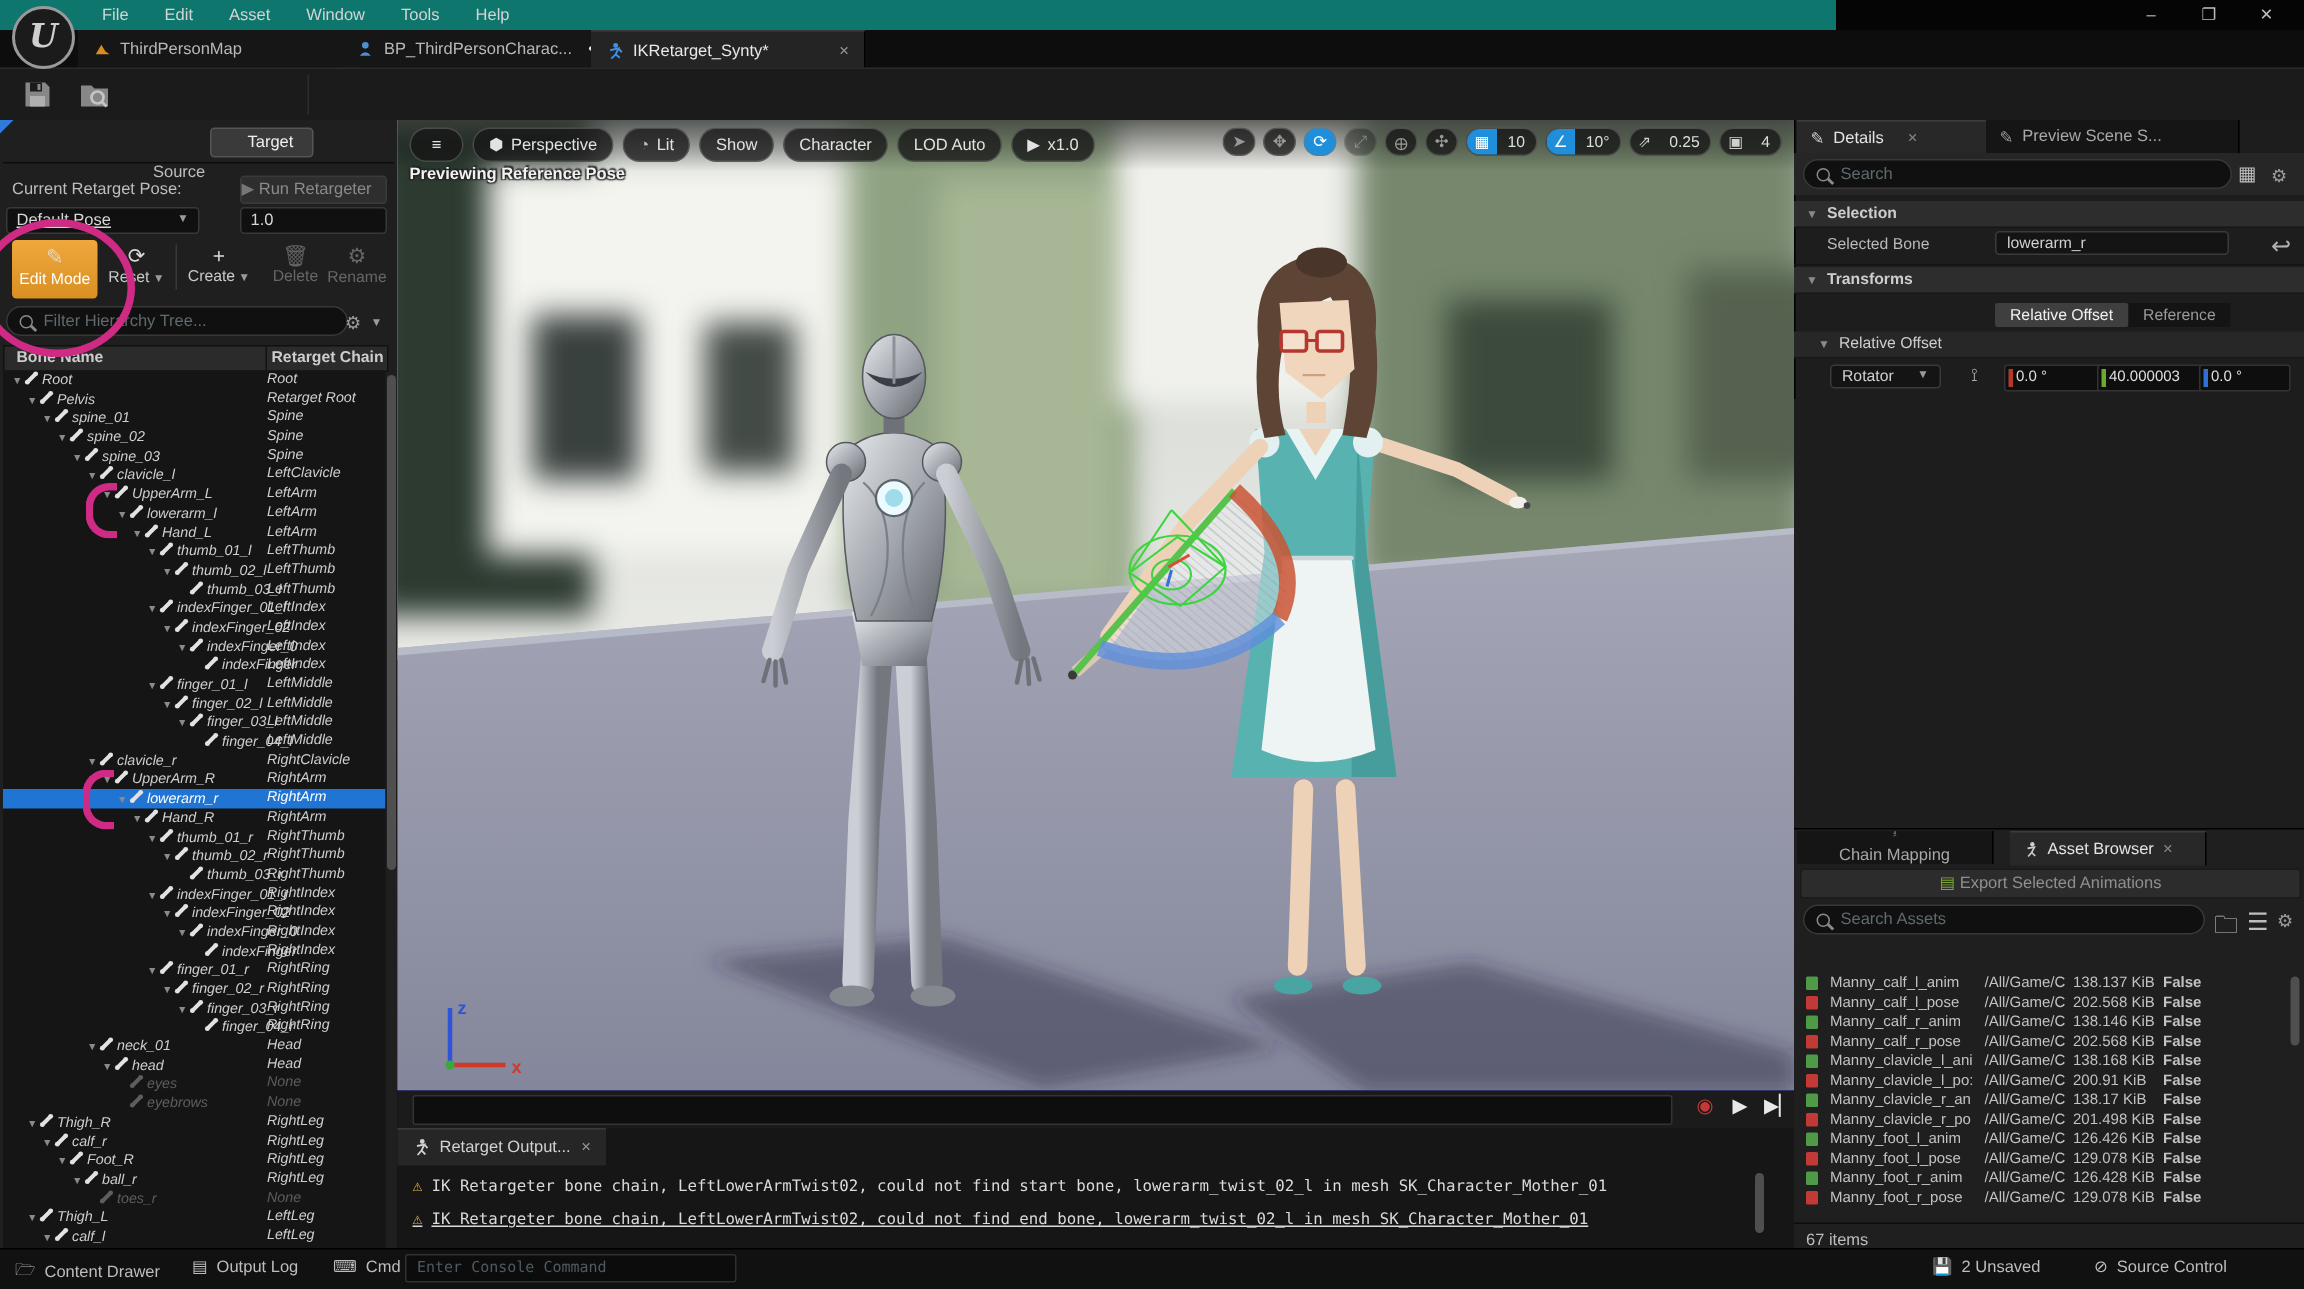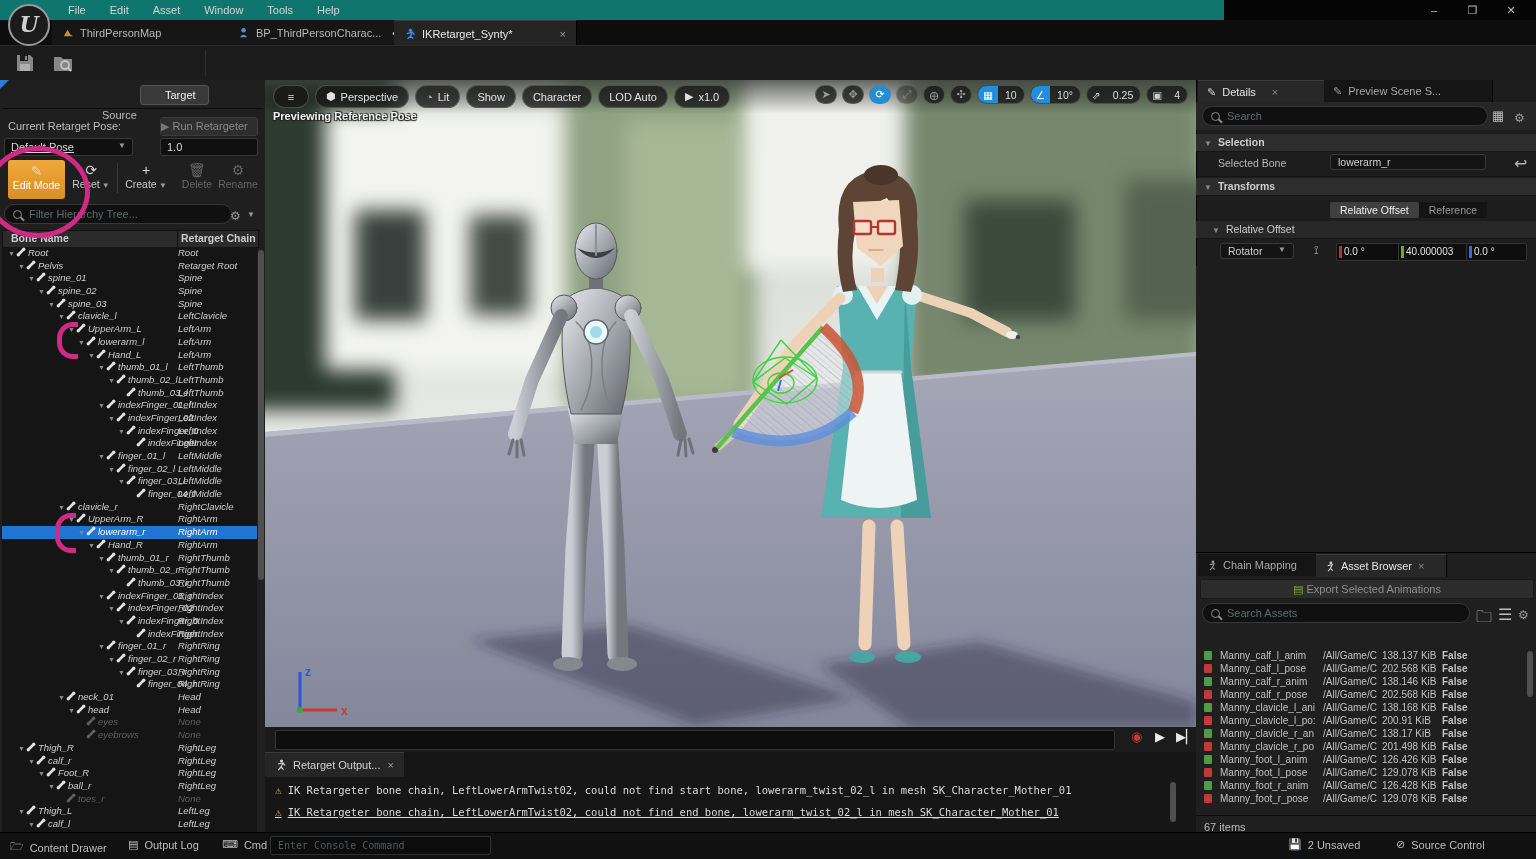--- a/index.html
+++ b/index.html
@@ -685,28 +685,28 @@
   <span class="abs" style="left:118px;top:163px;color:#a8a8a8;font-size:12px;">⟟</span>
   <div class="numfield" style="left:140px;top:163px;width:56px;">
     <i style="background:#b13a2a;"></i><span>0.0 °</span></div>
   <div class="numfield" style="left:202px;top:163px;width:62px;">
     <i style="background:#6fa82e;"></i><span>40.000003</span></div>
   <div class="numfield" style="left:270px;top:163px;width:52px;">
     <i style="background:#2f6fd6;"></i><span>0.0 °</span></div>
   <div class="abs" style="left:0;top:186px;width:340px;height:286px;background:#1d1d1d;"></div>
 
   <div class="abs" style="left:0;top:472px;width:340px;height:280px;background:#1f1f1f;border-top:1px solid #000;">
-    <div class="ptab" style="left:2px;top:1px;width:112px;">
+    <div class="ptab" style="left:2px;top:1px;width:112px;flex-direction:column;">
       <svg width="10" height="11" viewBox="0 0 11 12">
           <circle cx="6.5" cy="2" r="1.6" fill="#9a9a9a"></circle>
           <path d="M3 5 L8 4 L6 8 L3.4 11 M6 8 L8.6 10.6" stroke="#9a9a9a" stroke-width="1.2" fill="none"></path>
         </svg>
       <span>Chain Mapping</span>
     </div>
-    <div class="ptab active" style="left:120px;top:1px;width:112px;text-align:right;">
+    <div class="ptab active" style="left:144px;top:1px;width:112px;text-align:right;">
       <svg width="10" height="11" viewBox="0 0 11 12">
           <circle cx="6.5" cy="2" r="1.6" fill="#cfcfcf"></circle>
           <path d="M3 5 L8 4 L6 8 L3.4 11 M6 8 L8.6 10.6" stroke="#cfcfcf" stroke-width="1.2" fill="none"></path>
         </svg>
       <span>Asset Browser</span>
       <span style="color:#8a8a8a;">×</span>
     </div>
     <div id="exportbtn" class="abs">
       <span style="color:#7aa832;">▤ </span><span>Export Selected Animations</span>
     </div>

